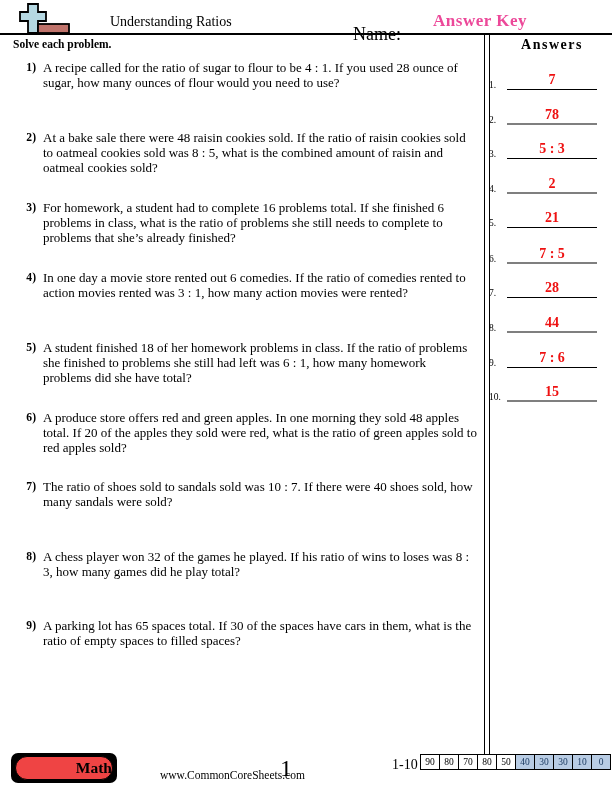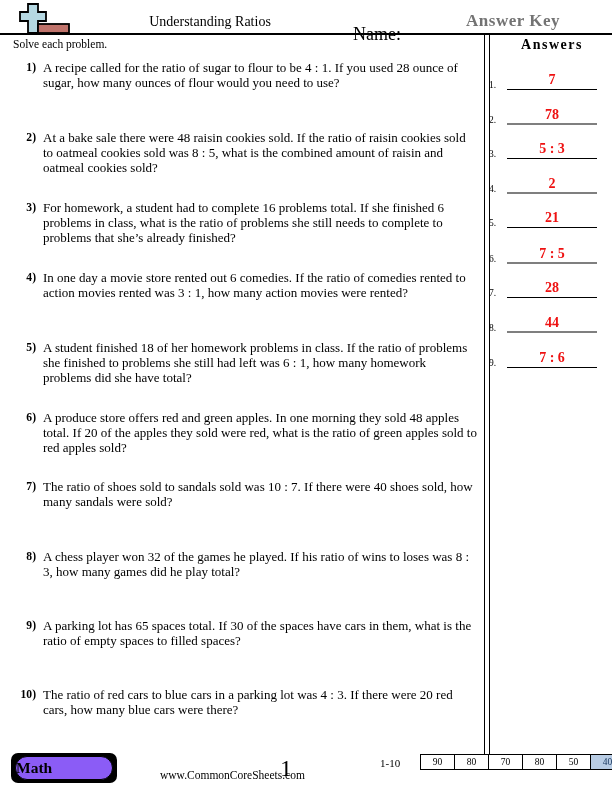--- a/index.html
+++ b/index.html
@@ -6,29 +6,29 @@
   html,body { background:#888; }
   .page {
     position:relative; width:612px; height:792px; margin:0 auto;
     background:#ffffff; overflow:hidden;
     font-family:"Liberation Serif", serif; color:#000;
   }
   
   .logo-svg { position:absolute; left:12px; top:3px; }
   .title {
     position:absolute; left:110px; top:14px; width:200px;
-    text-align:center; font-size:14px;
+    font-size:14px;
   }
   .name-label { position:absolute; left:353px; top:24px; font-size:18px;font-family:Liberation Serif, serif; }
   .answer-key {
-    position:absolute; left:400px; top:11px; width:160px; text-align:right;
-    font-size:17px; font-weight:bold; color:#737373; letter-spacing:.5px;
+    position:absolute; left:400px; top:11px; width:160px; text-align:center;
+    font-size:17px; font-weight:bold; color:#ec4899; letter-spacing:.5px;
   }
   .header-rule { position:absolute; left:0; top:33px; width:612px; height:2px; background:#000; }
-  .instructions { position:absolute; left:13px; top:38px; font-size:11.5px; font-weight:normal; }
+  .instructions { position:absolute; left:13px; top:38px; font-size:11.5px; font-weight:bold; }
   
   .answers-divider {
     position:absolute; left:484px; top:35px; height:719px; width:6px;
     border-left:1.6px solid #000; border-right:1.6px solid #000;
   }
   .answers-heading {
     position:absolute; left:505px; top:37px; width:94px; text-align:center;
     font-size:14px; font-weight:bold; letter-spacing:1.5px;
   }
   .ans-row { position:absolute; left:489px; width:114px; height:19px; }
@@ -48,29 +48,29 @@
   .p-text {
     margin-left:43px; margin-right:3px; font-size:13px; line-height:15px;
   }
   
   .badge-outer {
     position:absolute; left:11px; top:753px; width:106px; height:30px;
     background:#000; border-radius:7px;
   }
   .badge-inner {
     position:absolute; left:4px; top:3px; right:4px; bottom:3px;
-    background:#8b5cf6; border:1.6px solid #000; border-radius:12px;
-    text-align:left; font-size:15.5px; font-weight:bold; line-height:21px;
+    background:#ef4444; border:1.6px solid #000; border-radius:12px;
+    text-align:right; font-size:15.5px; font-weight:bold; line-height:21px;
   }
   .website { position:absolute; left:120px; top:769px; font-size:11.5px;margin-left:40px; }
   .page-num { position:absolute; left:268px; top:755px; width:36px; text-align:center; font-size:24px; }
-  .score-label { position:absolute; left:380px; top:757px; font-size:11px; }
+  .score-label { position:absolute; left:392px; top:757px; font-size:14px; }
   .score-scale { position:absolute; left:421px; top:754px; display:flex; }
   .score-cell {
-    width:35px; height:16px; margin-left:-1px; border:1px solid #000;
+    width:20px; height:16px; margin-left:-1px; border:1px solid #000;
     font-size:9.5px; text-align:center; line-height:15px; background:#fff;
   }
   .score-cell.hl { background:#b8cce4; color:#17365d; }
 </style>
 </head>
 <body>
 
 <div class="page">
 
   <svg class="logo-svg" width="80" height="31" viewBox="0 0 80 31">
@@ -116,20 +116,24 @@
     <div class="ans-line">28</div>
   </div>
   <div class="ans-row gray" style="top:314px">
     <span class="ans-num">8.</span>
     <div class="ans-line">44</div>
   </div>
   <div class="ans-row" style="top:349px">
     <span class="ans-num">9.</span>
     <div class="ans-line">7 : 6</div>
   </div>
+  <div class="ans-row gray" style="top:383px">
+    <span class="ans-num">10.</span>
+    <div class="ans-line">15</div>
+  </div>
 
   <div class="problem" style="top:60px">
     <span class="p-num">1)</span>
     <div class="p-text">A recipe called for the ratio of sugar to flour to be 4 : 1. If you used 28 ounce of sugar, how many ounces of flour would you need to use?</div>
   </div>
   <div class="problem" style="top:130px">
     <span class="p-num">2)</span>
     <div class="p-text">At a bake sale there were 48 raisin cookies sold. If the ratio of raisin cookies sold to oatmeal cookies sold was 8 : 5, what is the combined amount of raisin and oatmeal cookies sold?</div>
   </div>
   <div class="problem" style="top:200px">
@@ -153,24 +157,20 @@
     <div class="p-text">The ratio of shoes sold to sandals sold was 10 : 7. If there were 40 shoes sold, how many sandals were sold?</div>
   </div>
   <div class="problem" style="top:549px">
     <span class="p-num">8)</span>
     <div class="p-text">A chess player won 32 of the games he played. If his ratio of wins to loses was 8 : 3, how many games did he play total?</div>
   </div>
   <div class="problem" style="top:618px">
     <span class="p-num">9)</span>
     <div class="p-text">A parking lot has 65 spaces total. If 30 of the spaces have cars in them, what is the ratio of empty spaces to filled spaces?</div>
   </div>
-  <div class="problem" style="top:687px">
-    <span class="p-num">10)</span>
-    <div class="p-text">The ratio of red cars to blue cars in a parking lot was 4 : 3. If there were 20 red cars, how many blue cars were there?</div>
-  </div>
 
   <div class="badge-outer">
     <div class="badge-inner">Math</div>
   </div>
   <div class="website">www.CommonCoreSheets.com</div>
   <div class="page-num">1</div>
   <div class="score-label">1-10</div>
   <div class="score-scale">
     <div class="score-cell">90</div>
     <div class="score-cell">80</div>

